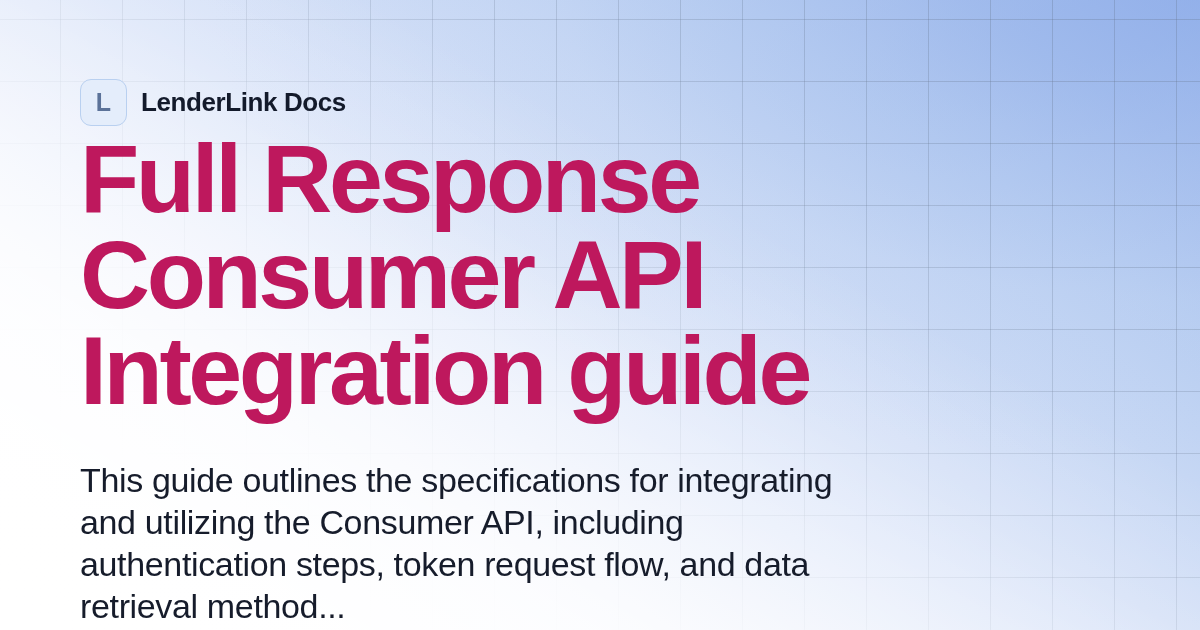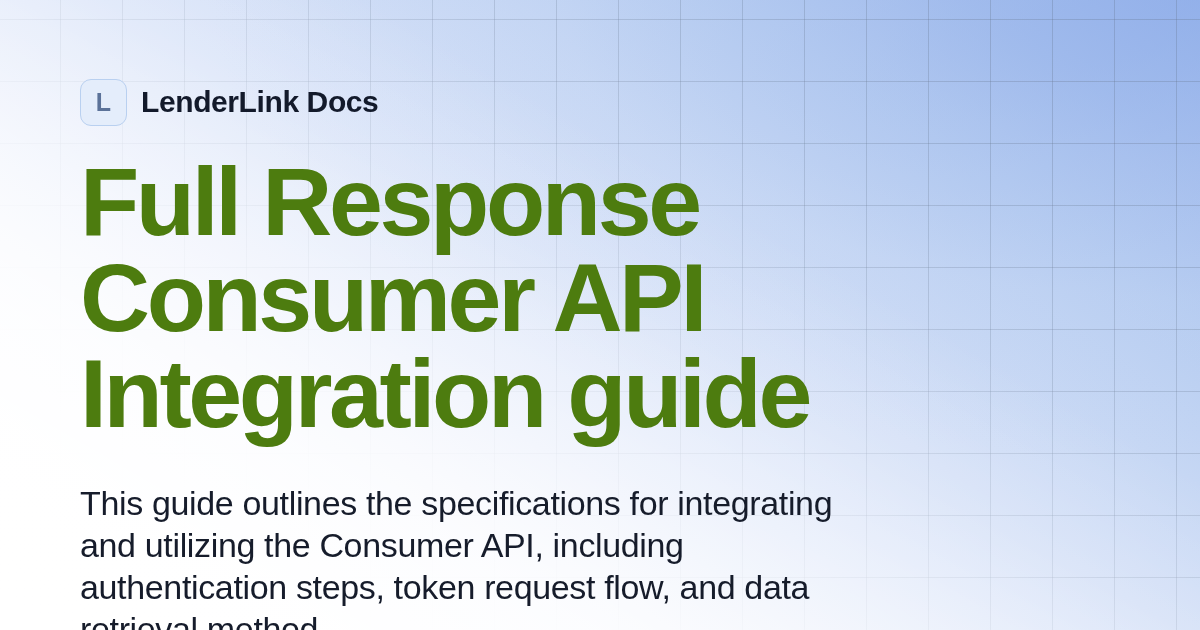--- a/index.html
+++ b/index.html
@@ -143,34 +143,34 @@
     align-items: center;
     justify-content: center;
     font-size: 25px;
     font-weight: 700;
     line-height: 1;
     color: #5b7299;
     letter-spacing: 0.2px;
   }
 
   .brand-name {
-    font-size: 30px;
+    font-size: 26px;
     font-weight: 700;
     color: #131a2b;
     letter-spacing: -0.4px;
     white-space: nowrap;
     text-align: center;
   }
 
   .headline {
-    margin: 28px 0 0 0;
+    margin: 5px 0 0 0;
     font-size: 97px;
     line-height: 96px;
     font-weight: 700;
-    color: #4d7c0f;
+    color: #be185d;
     letter-spacing: -3.4px;
     max-width: 790px;
   }
 
   .summary {
     margin: 40px 0 0 0;
     font-size: 34px;
     line-height: 42px;
     font-weight: 400;
     color: #161c2b;

